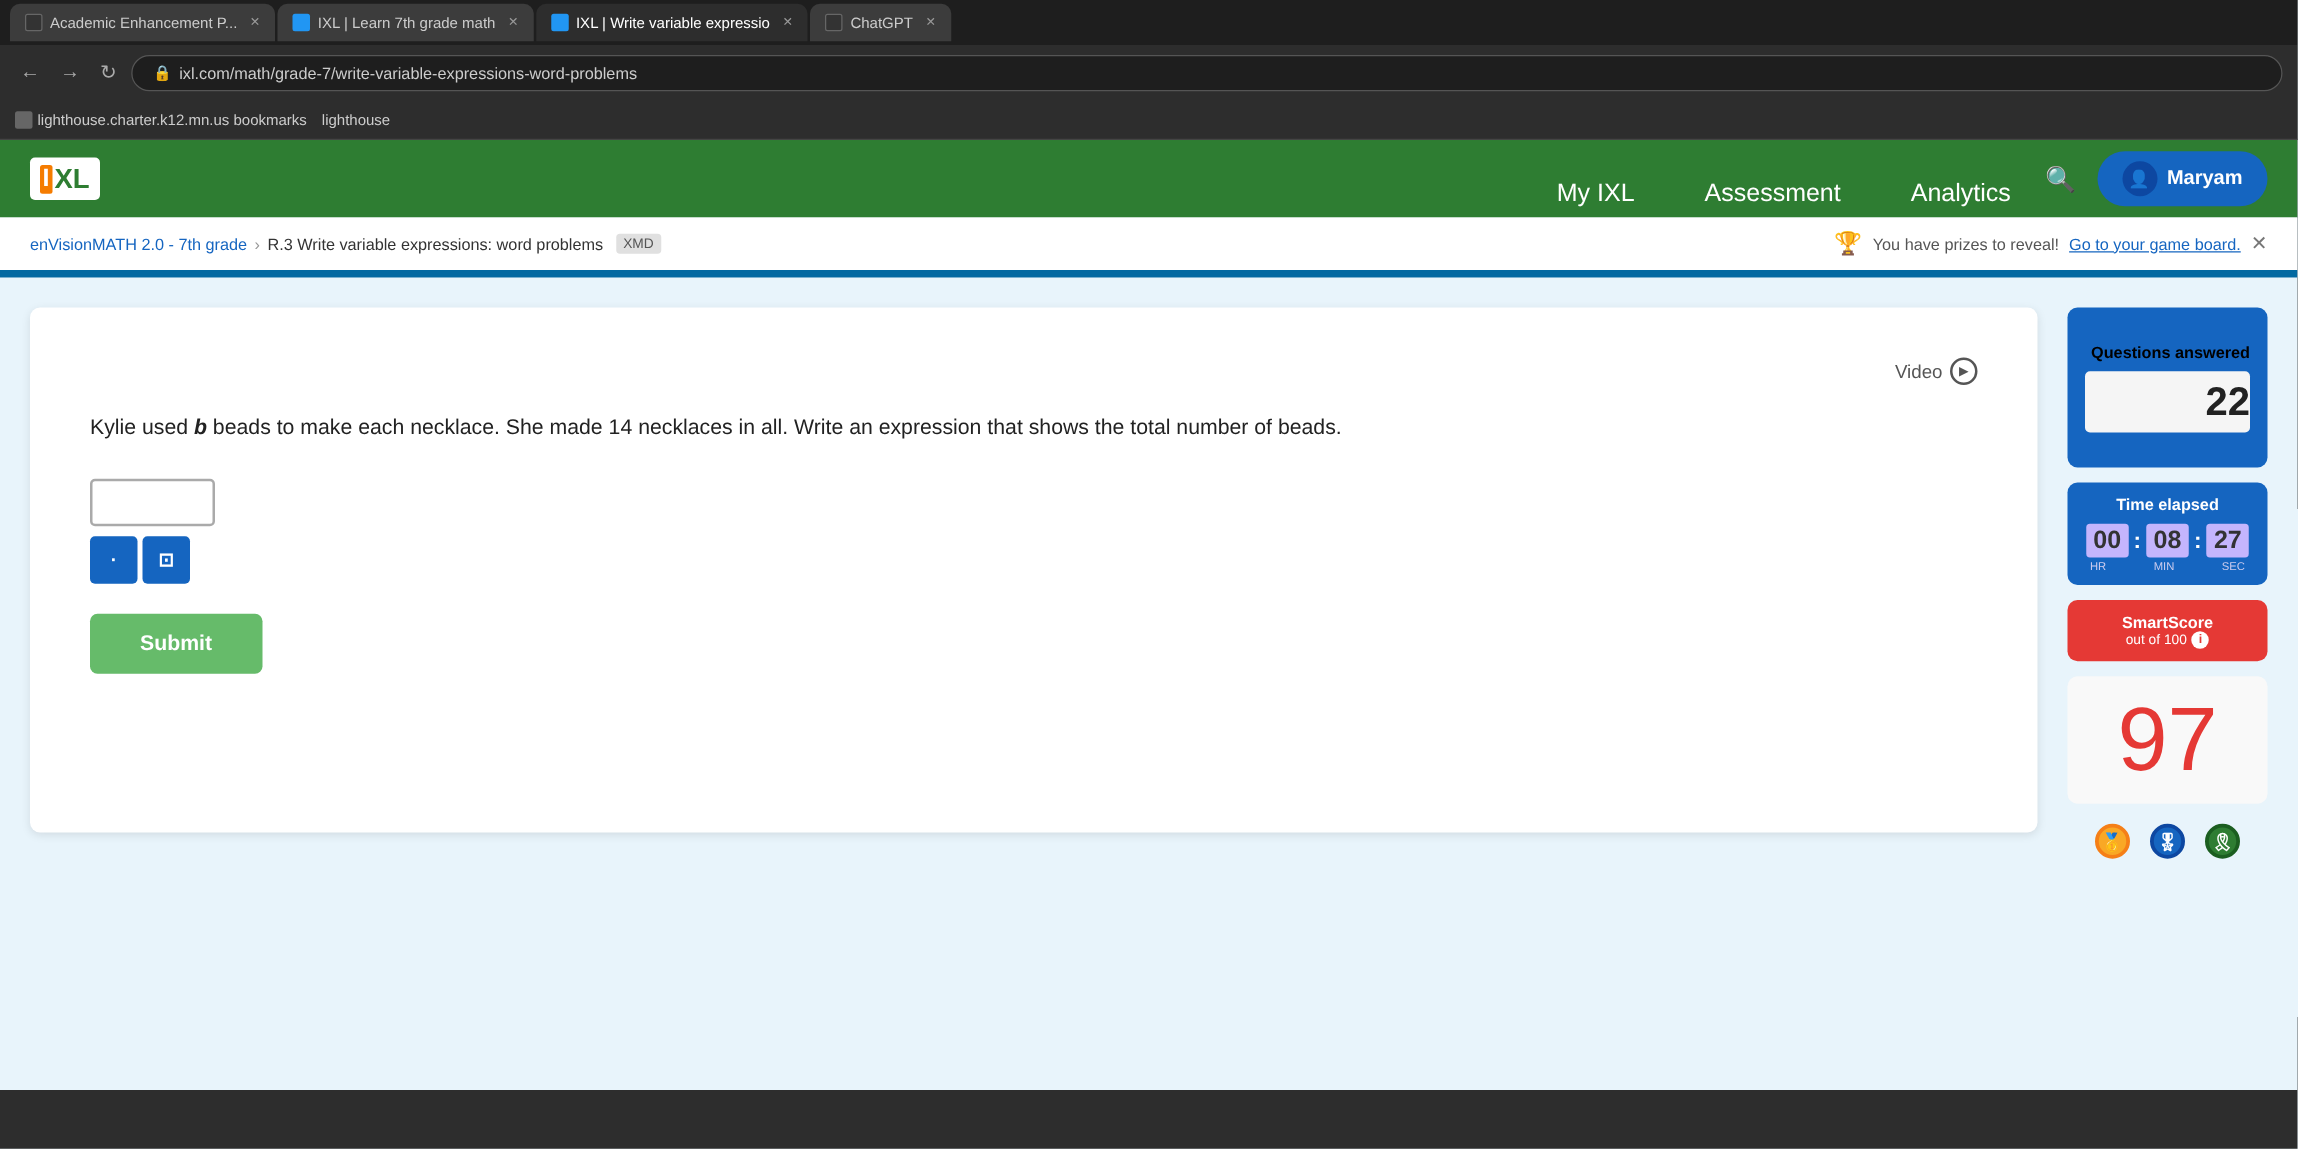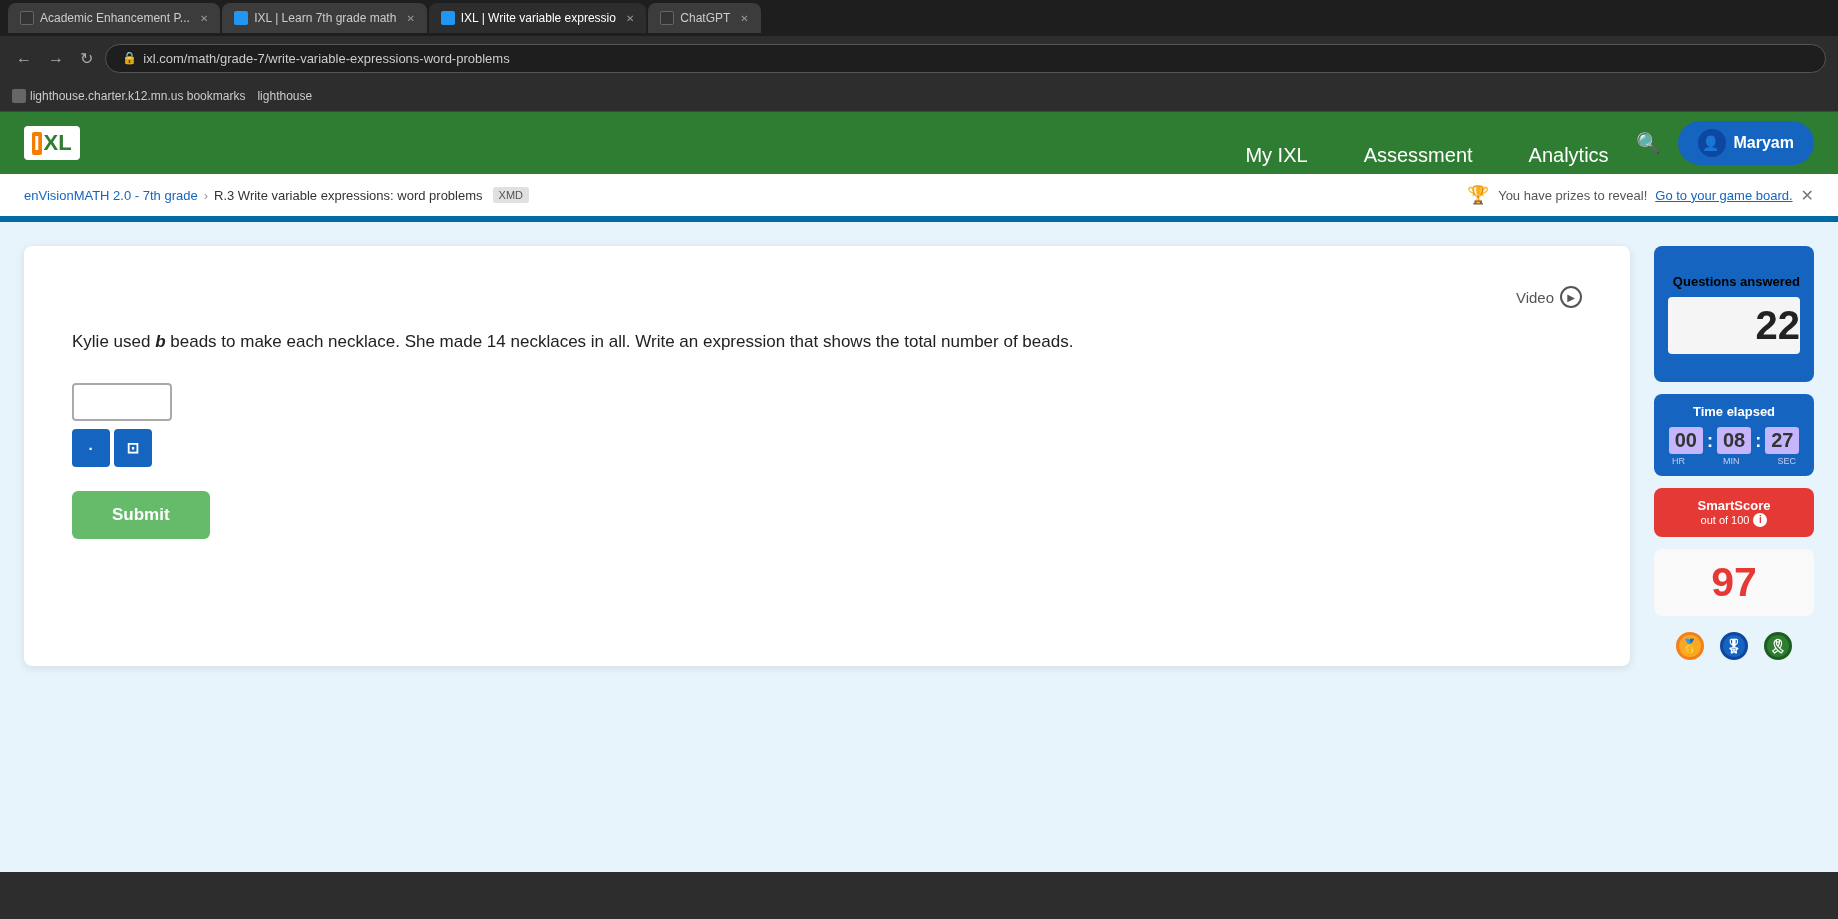--- a/index.html
+++ b/index.html
@@ -534,21 +534,21 @@
         </div>
       </div>
 
       <button class="submit-btn">Submit</button>
     </div>
 
     <div class="right-panel">
 
       <div style="background:#1565c0; border-radius:8px; padding:28px 14px; text-align:right;">
         <div class="stat-label">Questions answered</div>
-        <div style="font-size:40px; font-weight:700; color:#222; background:#f5f5f5; border-radius:4px; margin-top:6px; padding:6px 0;">22</div>
+        <div style="font-size:32px; font-weight:700; color:#222; background:#f5f5f5; border-radius:4px; margin-top:6px; padding:6px 0;">22</div>
       </div>
 
       <div class="time-card">
         <div class="stat-label">Time elapsed</div>
         <div class="time-display">
           <span class="time-num">00</span>
           <span class="time-sep">:</span>
           <span class="time-num">08</span>
           <span class="time-sep">:</span>
           <span class="time-num">27</span>
@@ -562,21 +562,21 @@
 
       <div class="smart-score-card">
         <div class="smart-score-label">SmartScore</div>
         <div class="smart-score-sub">
           <span>out of 100</span>
           <span style="background:#fff; color:#e53935; border-radius:50%; width:14px; height:14px; font-size:10px; display:inline-flex; align-items:center; justify-content:center; font-weight:700;">i</span>
         </div>
       </div>
 
       <div style="text-align:center; background:#f9f9f9; border-radius:8px; padding:10px 0;">
-        <span style="font-size:41px; font-weight:700; color:#e53935;">97</span>
+        <span style="font-size:72px; font-weight:400; color:#e53935;">97</span>
       </div>
 
       <div class="medals-row">
         <div class="medal">
           <div class="medal-circle gold">🥇</div>
         </div>
         <div class="medal">
           <div class="medal-circle blue-medal">🎖</div>
         </div>
         <div class="medal">

